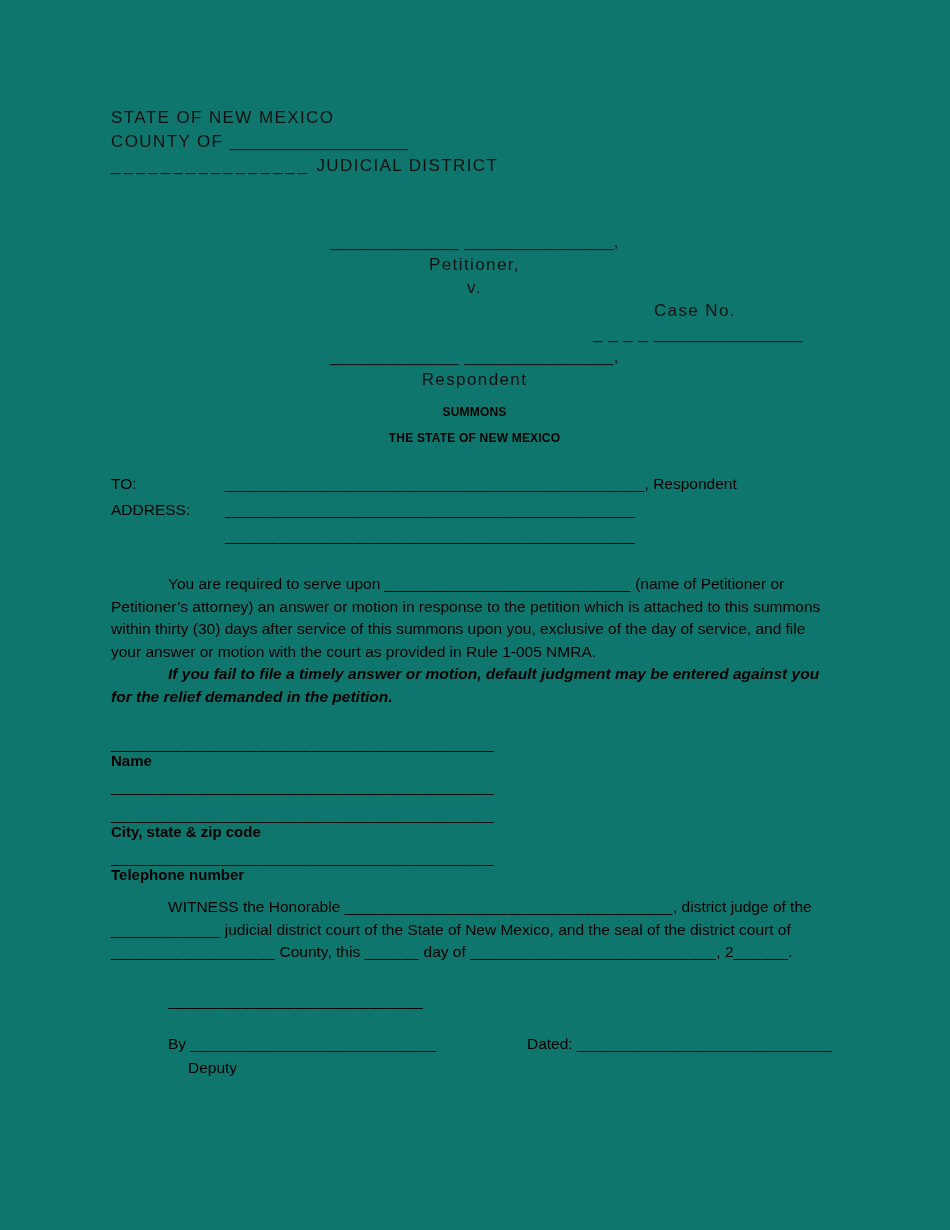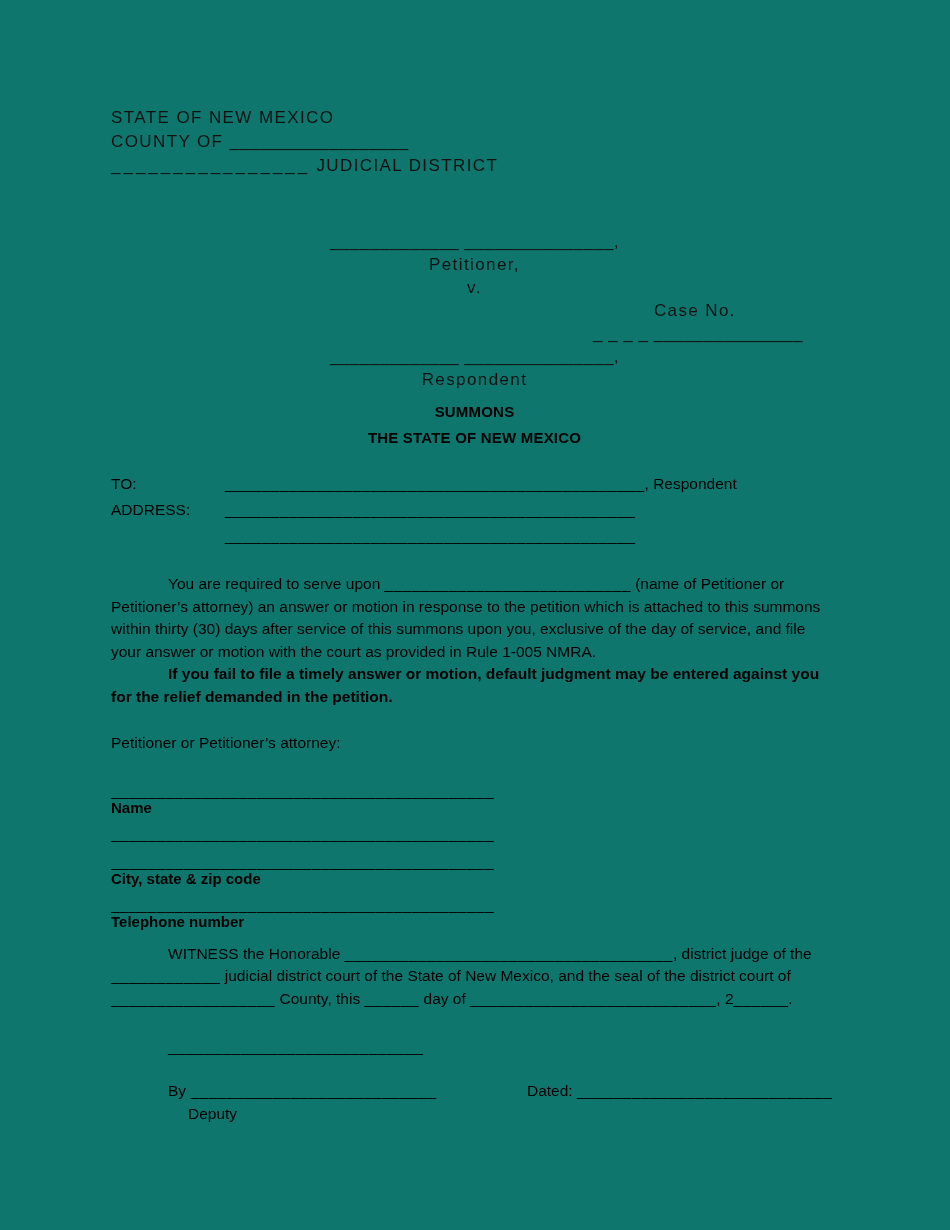--- a/index.html
+++ b/index.html
@@ -30,33 +30,33 @@
   }
   .header div { line-height: 24px; }
   .blank { white-space: pre; letter-spacing: 0.5px; }
   .blank.spaced { letter-spacing: 3px; }
   .caption { margin-top: 52px; text-align: center; }
   .case-line { margin-left: 447px; margin-top: 0; }
   .title {
     margin-top: 8px;
     text-align: center;
     font-weight: bold;
-    font-size: 15px;
+    font-size: 12px;
     line-height: 26px;
     letter-spacing: 0.2px;
   }
   .recipient { margin-top: 20px; line-height: 26px; }
   .recipient .lbl {
     display: inline-block;
     width: 114px;
   }
   .para { margin: 0; }
   .para.first { margin-top: 24px; }
   .para.indent { text-indent: 57px; }
-  .para.bold { font-weight: bold; }
+  .para.bold { font-weight: bold; font-style: italic; }
   .attorney-heading { margin-top: 24px; }
   .fields { margin-top: 26px; }
   .field-row { margin-bottom: 9px; }
   .field-blank { line-height: 19px; }
   .field-label {
     font-size: 15px;
     font-weight: bold;
     line-height: 15px;
   }
   .witness { margin-top: 14px; }
@@ -112,21 +112,20 @@
     </div>
   </div>
 
   <p class="para first indent">
     <span>You are required to serve upon</span>
     <span class="blank">___________________________</span>
     <span>(name of Petitioner or Petitioner’s attorney) an answer or motion in response to the petition which is attached to this summons within thirty (30) days after service of this summons upon you, exclusive of the day of service, and file your answer or motion with the court as provided in Rule 1-005 NMRA.</span>
   </p>
   <p class="para indent bold">If you fail to file a timely answer or motion, default judgment may be entered against you for the relief demanded in the petition.</p>
 
-  <p class="para attorney-heading">Petitioner or Petitioner’s attorney:</p>
 
   <div class="fields">
     <div class="field-row">
       <div class="blank field-blank">__________________________________________</div>
       <div class="field-label">Name</div>
     </div>
     <div class="field-row">
       <div class="blank field-blank">__________________________________________</div>
     </div>
     <div class="field-row">

